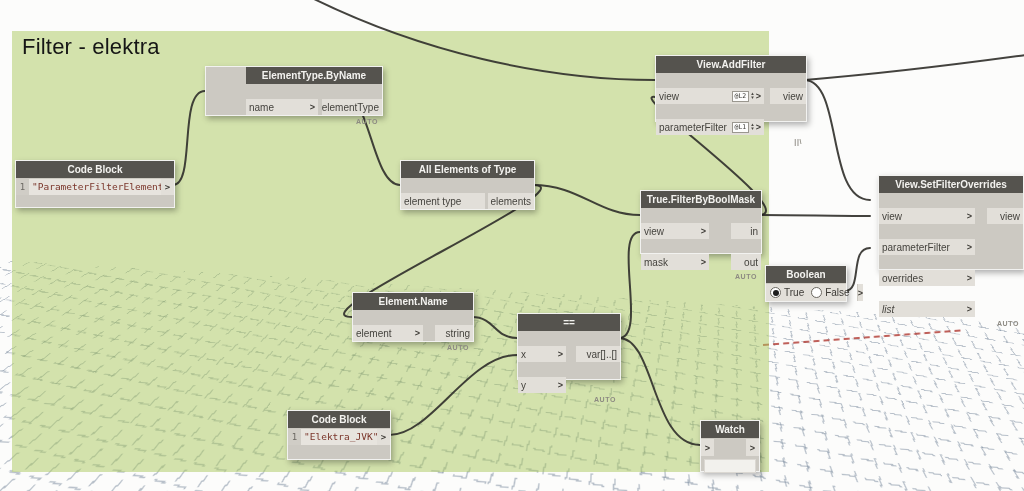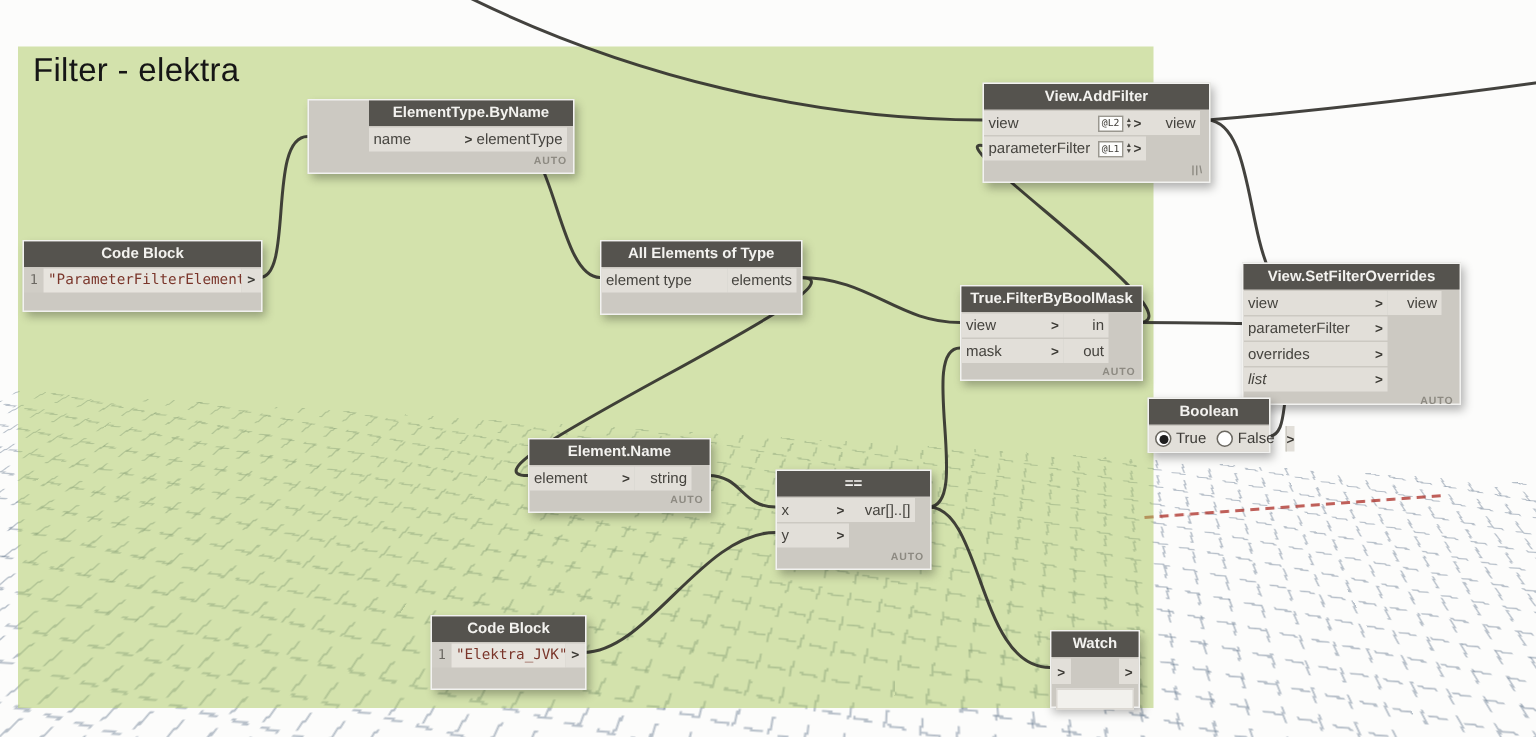--- a/index.html
+++ b/index.html
@@ -30,21 +30,21 @@
   
   svg.wires{position:absolute;left:0;top:0;width:1024px;height:491px;z-index:2;overflow:visible;}
   svg.wires path{fill:none;stroke:#33322e;stroke-width:2;stroke-linecap:round;opacity:.92;}
 
   
   .node{position:absolute;z-index:3;background:#ccc9c2;
     border:1px solid rgba(255,255,255,.75);
     box-shadow:2px 3px 6px rgba(0,0,0,.30);font-size:10px;color:#45433e;}
   .nh{height:17px;line-height:17px;background:#55534e;color:#f3f2ef;
     font-weight:bold;text-align:center;font-size:10px;white-space:nowrap;overflow:hidden;}
-  .prow{display:flex;margin-top:1px;}
+  .prow{display:flex;justify-content:space-between;margin-top:15px;}
   .pin,.pout{background:#e2dfd9;height:16px;display:flex;align-items:center;
     padding:0 3px;box-sizing:border-box;white-space:nowrap;}
   .pin{justify-content:space-between;}
   .pout{justify-content:flex-end;}
   .chev{font-weight:bold;color:#3c3a35;font-size:9px;}
   .lacing{text-align:right;font-size:7px;font-weight:bold;color:#8d8a82;
     letter-spacing:.6px;padding:3px 4px 3px;}
   .it{font-style:italic;}
 
   
@@ -194,21 +194,21 @@
         <span>mask</span>
         <span class="chev">&gt;</span>
       </div>
       <div class="pout" style="width:30px">
         <span>out</span>
       </div>
     </div>
     <div class="lacing">AUTO</div>
   </div>
 
-  <div class="node" style="left:828px;top:175px;width:144px;height:93px;">
+  <div class="node" style="left:878px;top:175px;width:144px;height:93px;">
     <div class="nh">View.SetFilterOverrides</div>
     <div class="prow">
       <div class="pin" style="width:96px">
         <span>view</span>
         <span class="chev">&gt;</span>
       </div>
       <div class="pout" style="width:36px">
         <span>view</span>
       </div>
     </div>

